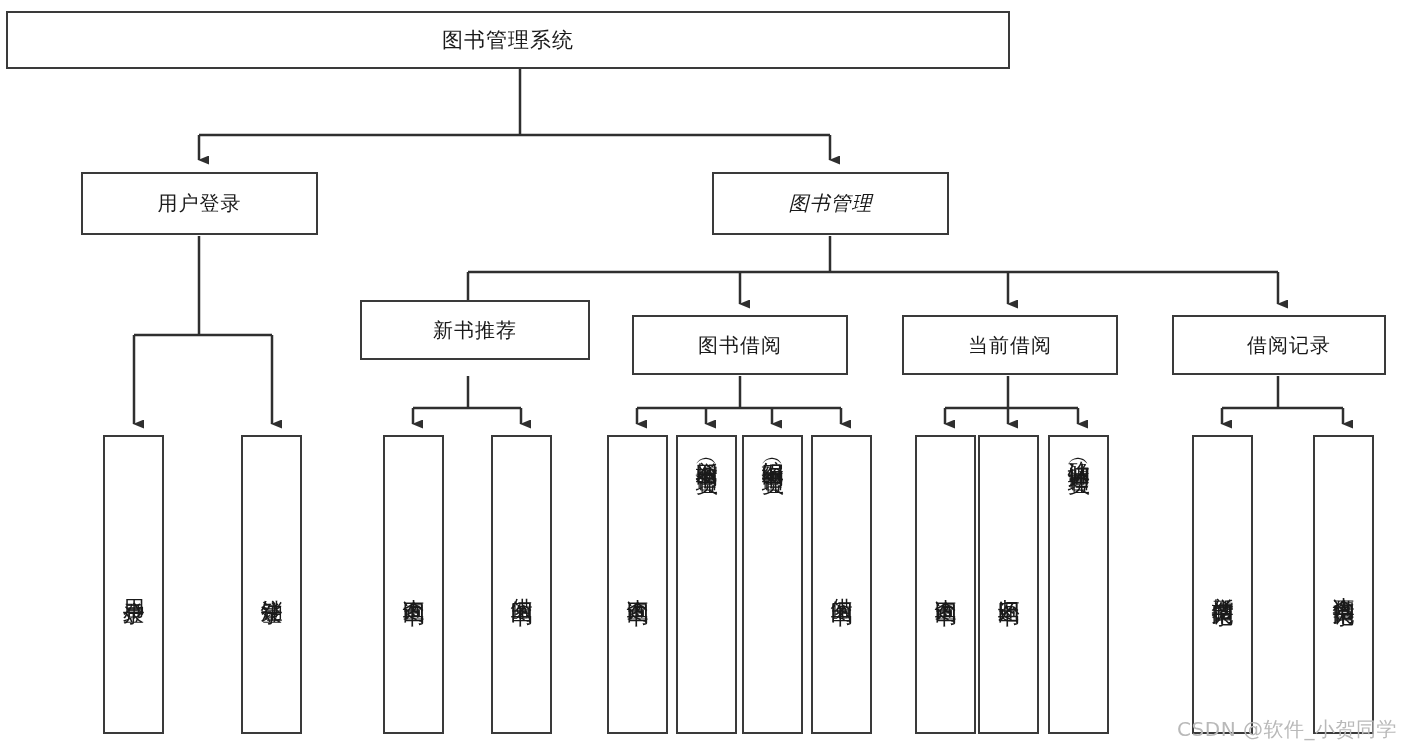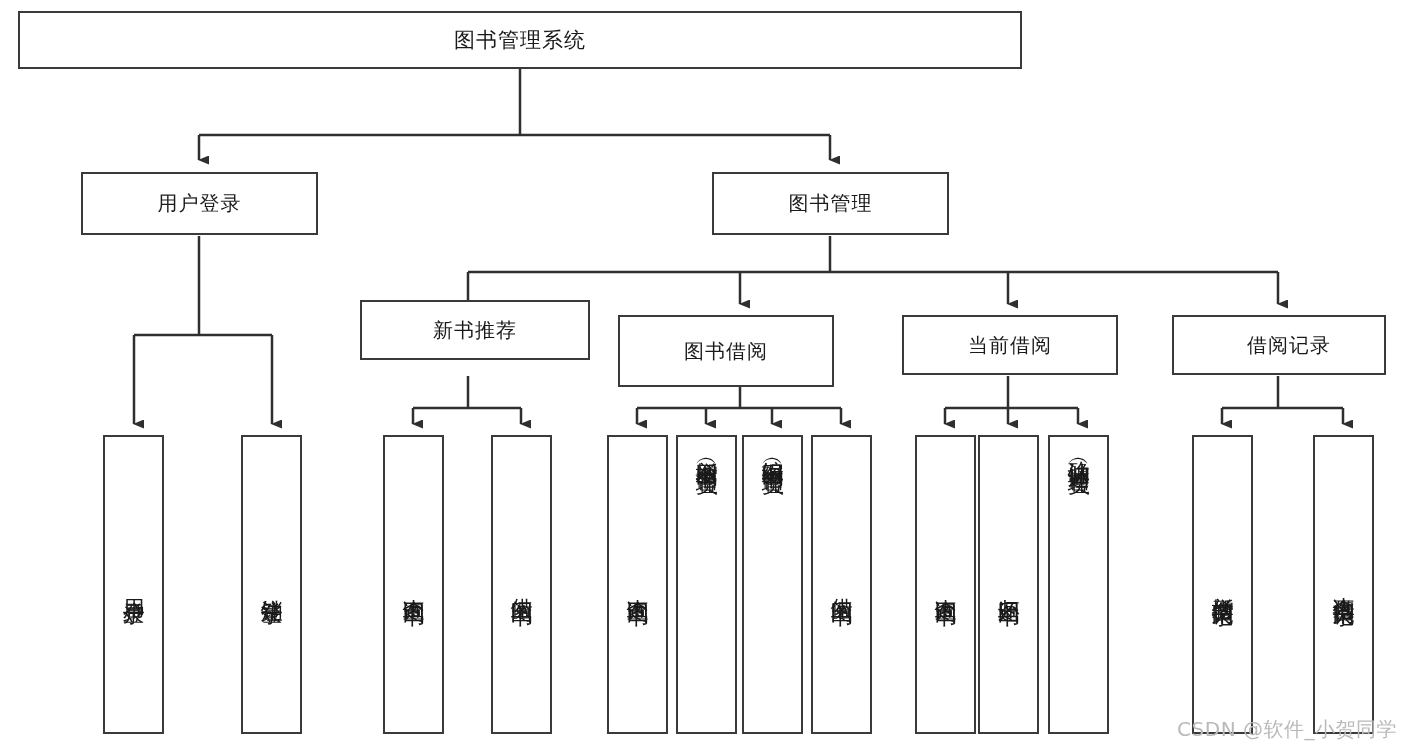--- a/index.html
+++ b/index.html
@@ -110,35 +110,35 @@
       <path d="M1008,408 L1008,424" marker-end="url(#arrow)"></path>
       <path d="M1078,408 L1078,424" marker-end="url(#arrow)"></path>
 
       <path d="M1278,376 L1278,408"></path>
       <path d="M1222,408 L1343,408"></path>
       <path d="M1222,408 L1222,424" marker-end="url(#arrow)"></path>
       <path d="M1343,408 L1343,424" marker-end="url(#arrow)"></path>
     </g>
   </svg>
 
-  <div class="node root" style="left:18px;top:11px;width:1004px;height:58px;">
+  <div class="node root" style="left:6px;top:11px;width:1004px;height:58px;">
     <span class="label">图书管理系统</span>
   </div>
 
   <div class="node mid" style="left:81px;top:172px;width:237px;height:63px;">
     <span class="label">用户登录</span>
   </div>
-  <div class="node mid" style="left:712px;top:172px;width:237px;height:63px;">
+  <div class="node mid" style="left:712px;top:172px;width:237px;height:63px;font-style:italic;">
     <span class="label">图书管理</span>
   </div>
 
   <div class="node mid" style="left:360px;top:300px;width:230px;height:60px;">
     <span class="label">新书推荐</span>
   </div>
-  <div class="node mid" style="left:618px;top:315px;width:216px;height:72px;">
+  <div class="node mid" style="left:632px;top:315px;width:216px;height:60px;">
     <span class="label">图书借阅</span>
   </div>
   <div class="node mid" style="left:902px;top:315px;width:216px;height:60px;justify-content:center;">
     <span class="label">当前借阅</span>
   </div>
   <div class="node mid" style="left:1172px;top:315px;width:214px;height:60px;padding-left:20px;">
     <span class="label">借阅记录</span>
   </div>
 
   <div class="leaf center-v" style="left:103px;top:435px;width:61px;height:299px;">

